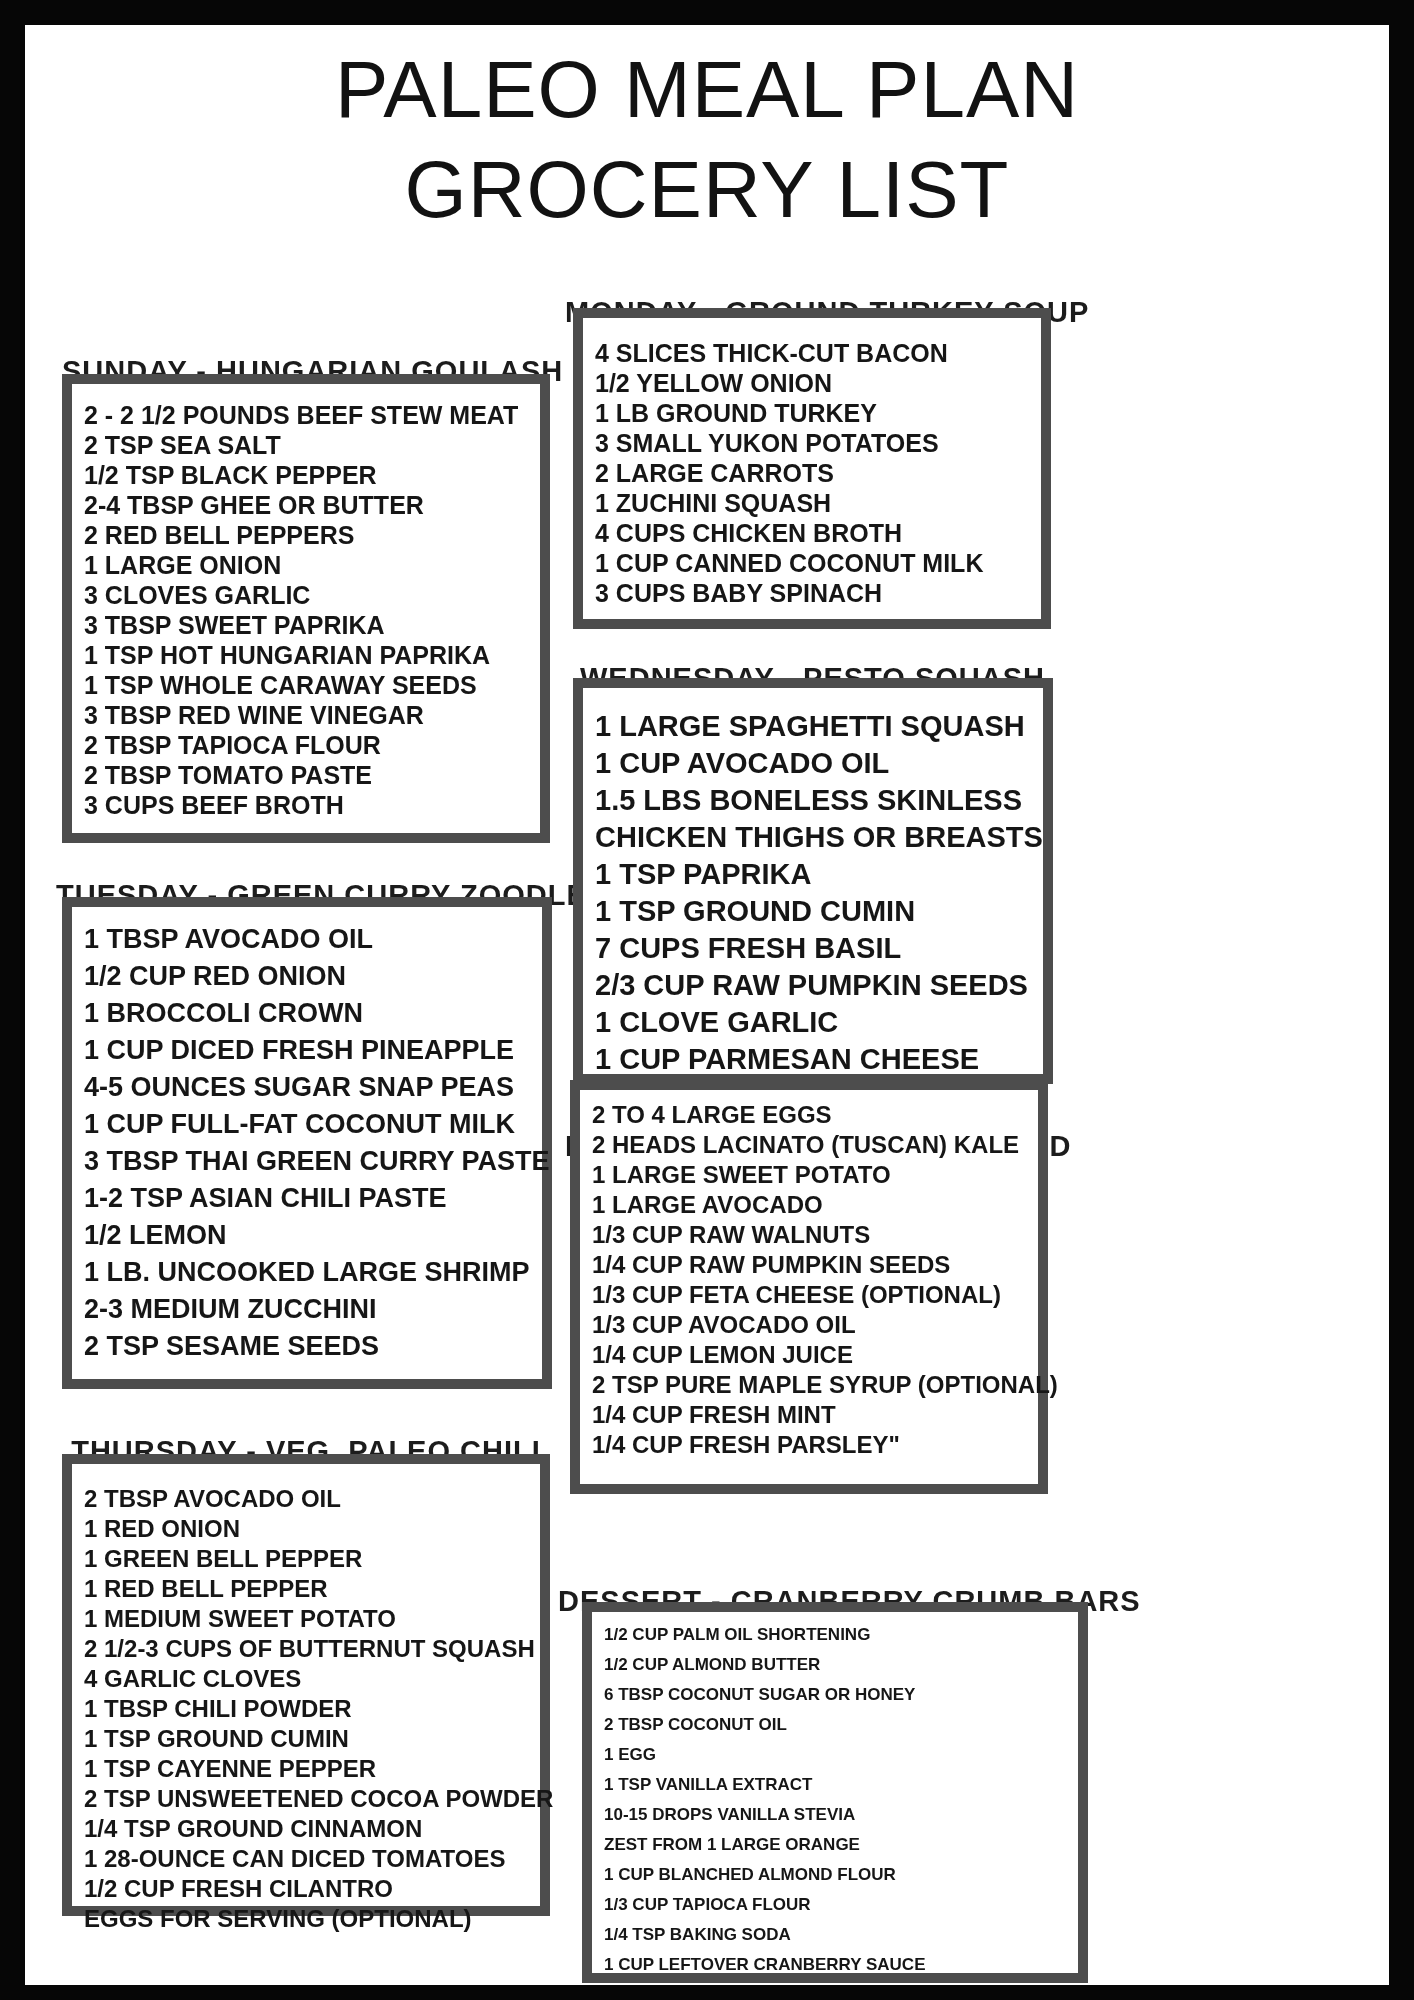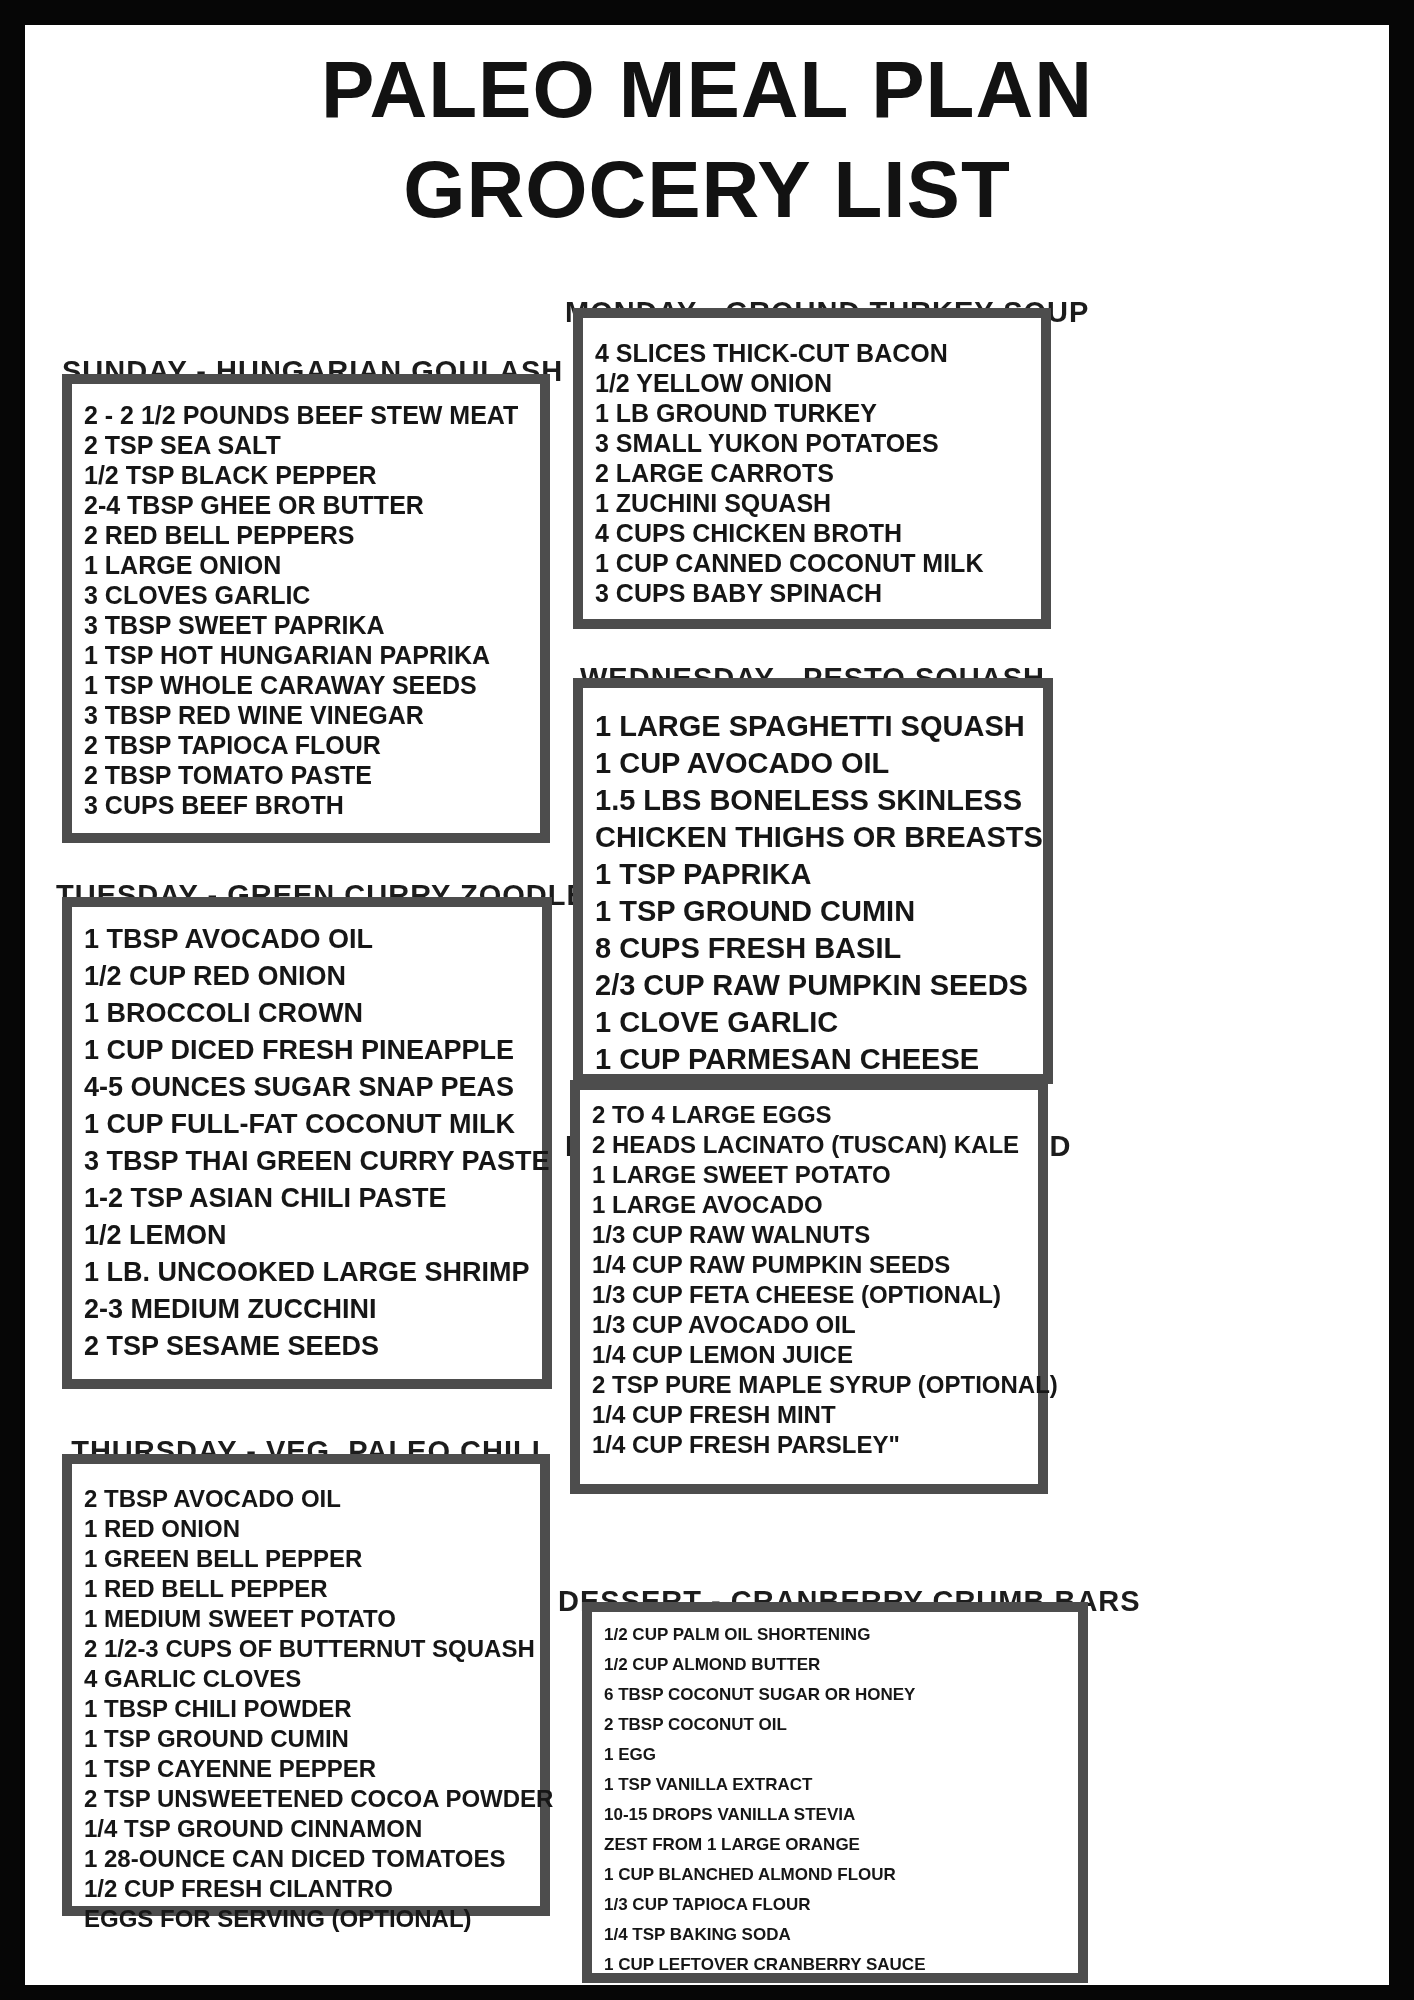--- a/index.html
+++ b/index.html
@@ -19,21 +19,21 @@
     pointer-events: none;
     box-sizing: border-box;
     z-index: 5;
   }
   .title {
     position: absolute;
     top: 40px;
     left: 0;
     width: 100%;
     text-align: center;
-    font-weight: bold;
+    font-weight: normal;
     font-size: 80px;
     line-height: 100px;
     letter-spacing: 1px;
     color: #121212;
   }
   .hdr {
     position: absolute;
     font-size: 29px;
     font-weight: bold;
     letter-spacing: 1px;
@@ -160,21 +160,21 @@
 
   <section>
     <h2 class="hdr hdr-wednesday">WEDNESDAY - PESTO SQUASH</h2>
     <div class="box box-wednesday">
         <div class="item">1 LARGE SPAGHETTI SQUASH</div>
         <div class="item">1 CUP AVOCADO OIL</div>
         <div class="item">1.5 LBS BONELESS SKINLESS</div>
         <div class="item">CHICKEN THIGHS OR BREASTS</div>
         <div class="item">1 TSP PAPRIKA</div>
         <div class="item">1 TSP GROUND CUMIN</div>
-        <div class="item">8 CUPS FRESH BASIL</div>
+        <div class="item">7 CUPS FRESH BASIL</div>
         <div class="item">2/3 CUP RAW PUMPKIN SEEDS</div>
         <div class="item">1 CLOVE GARLIC</div>
         <div class="item">1 CUP PARMESAN CHEESE</div>
       </div>
   </section>
 
   <section>
     <h2 class="hdr hdr-friday">FRIDAY - SWEET PO KALE SALAD</h2>
     <div class="box box-friday">
         <div class="item">2 TO 4 LARGE EGGS</div>

